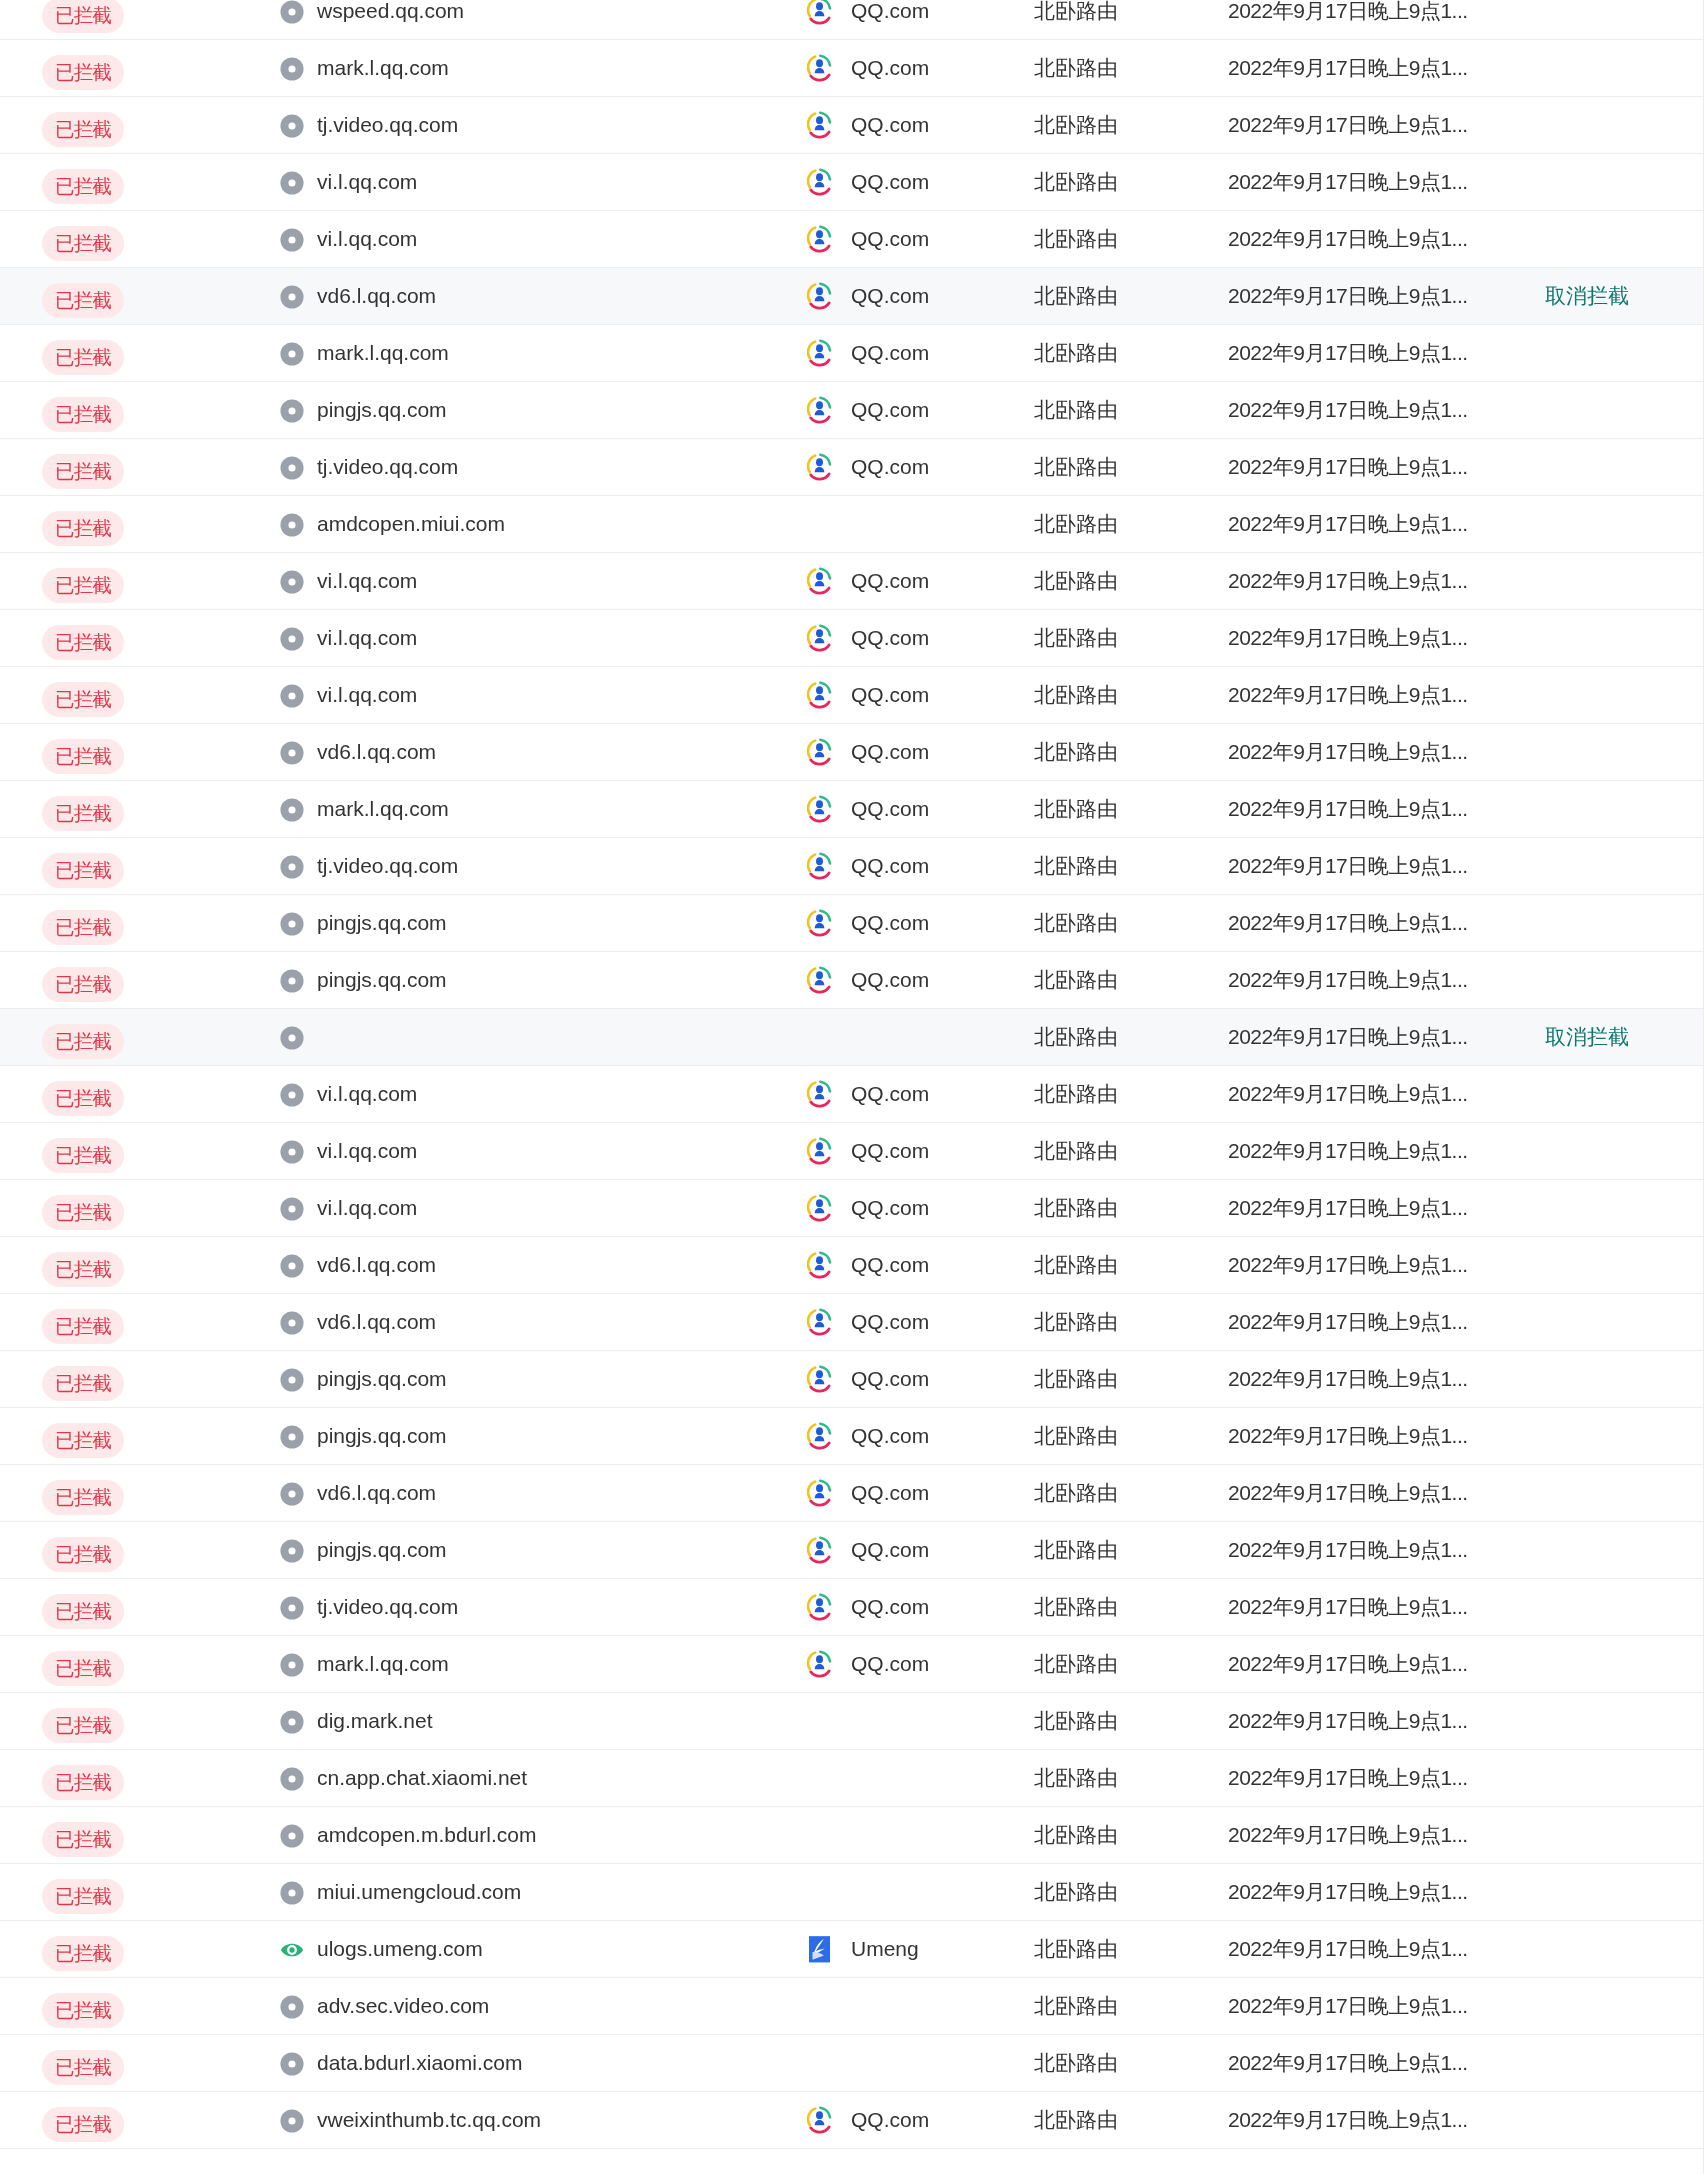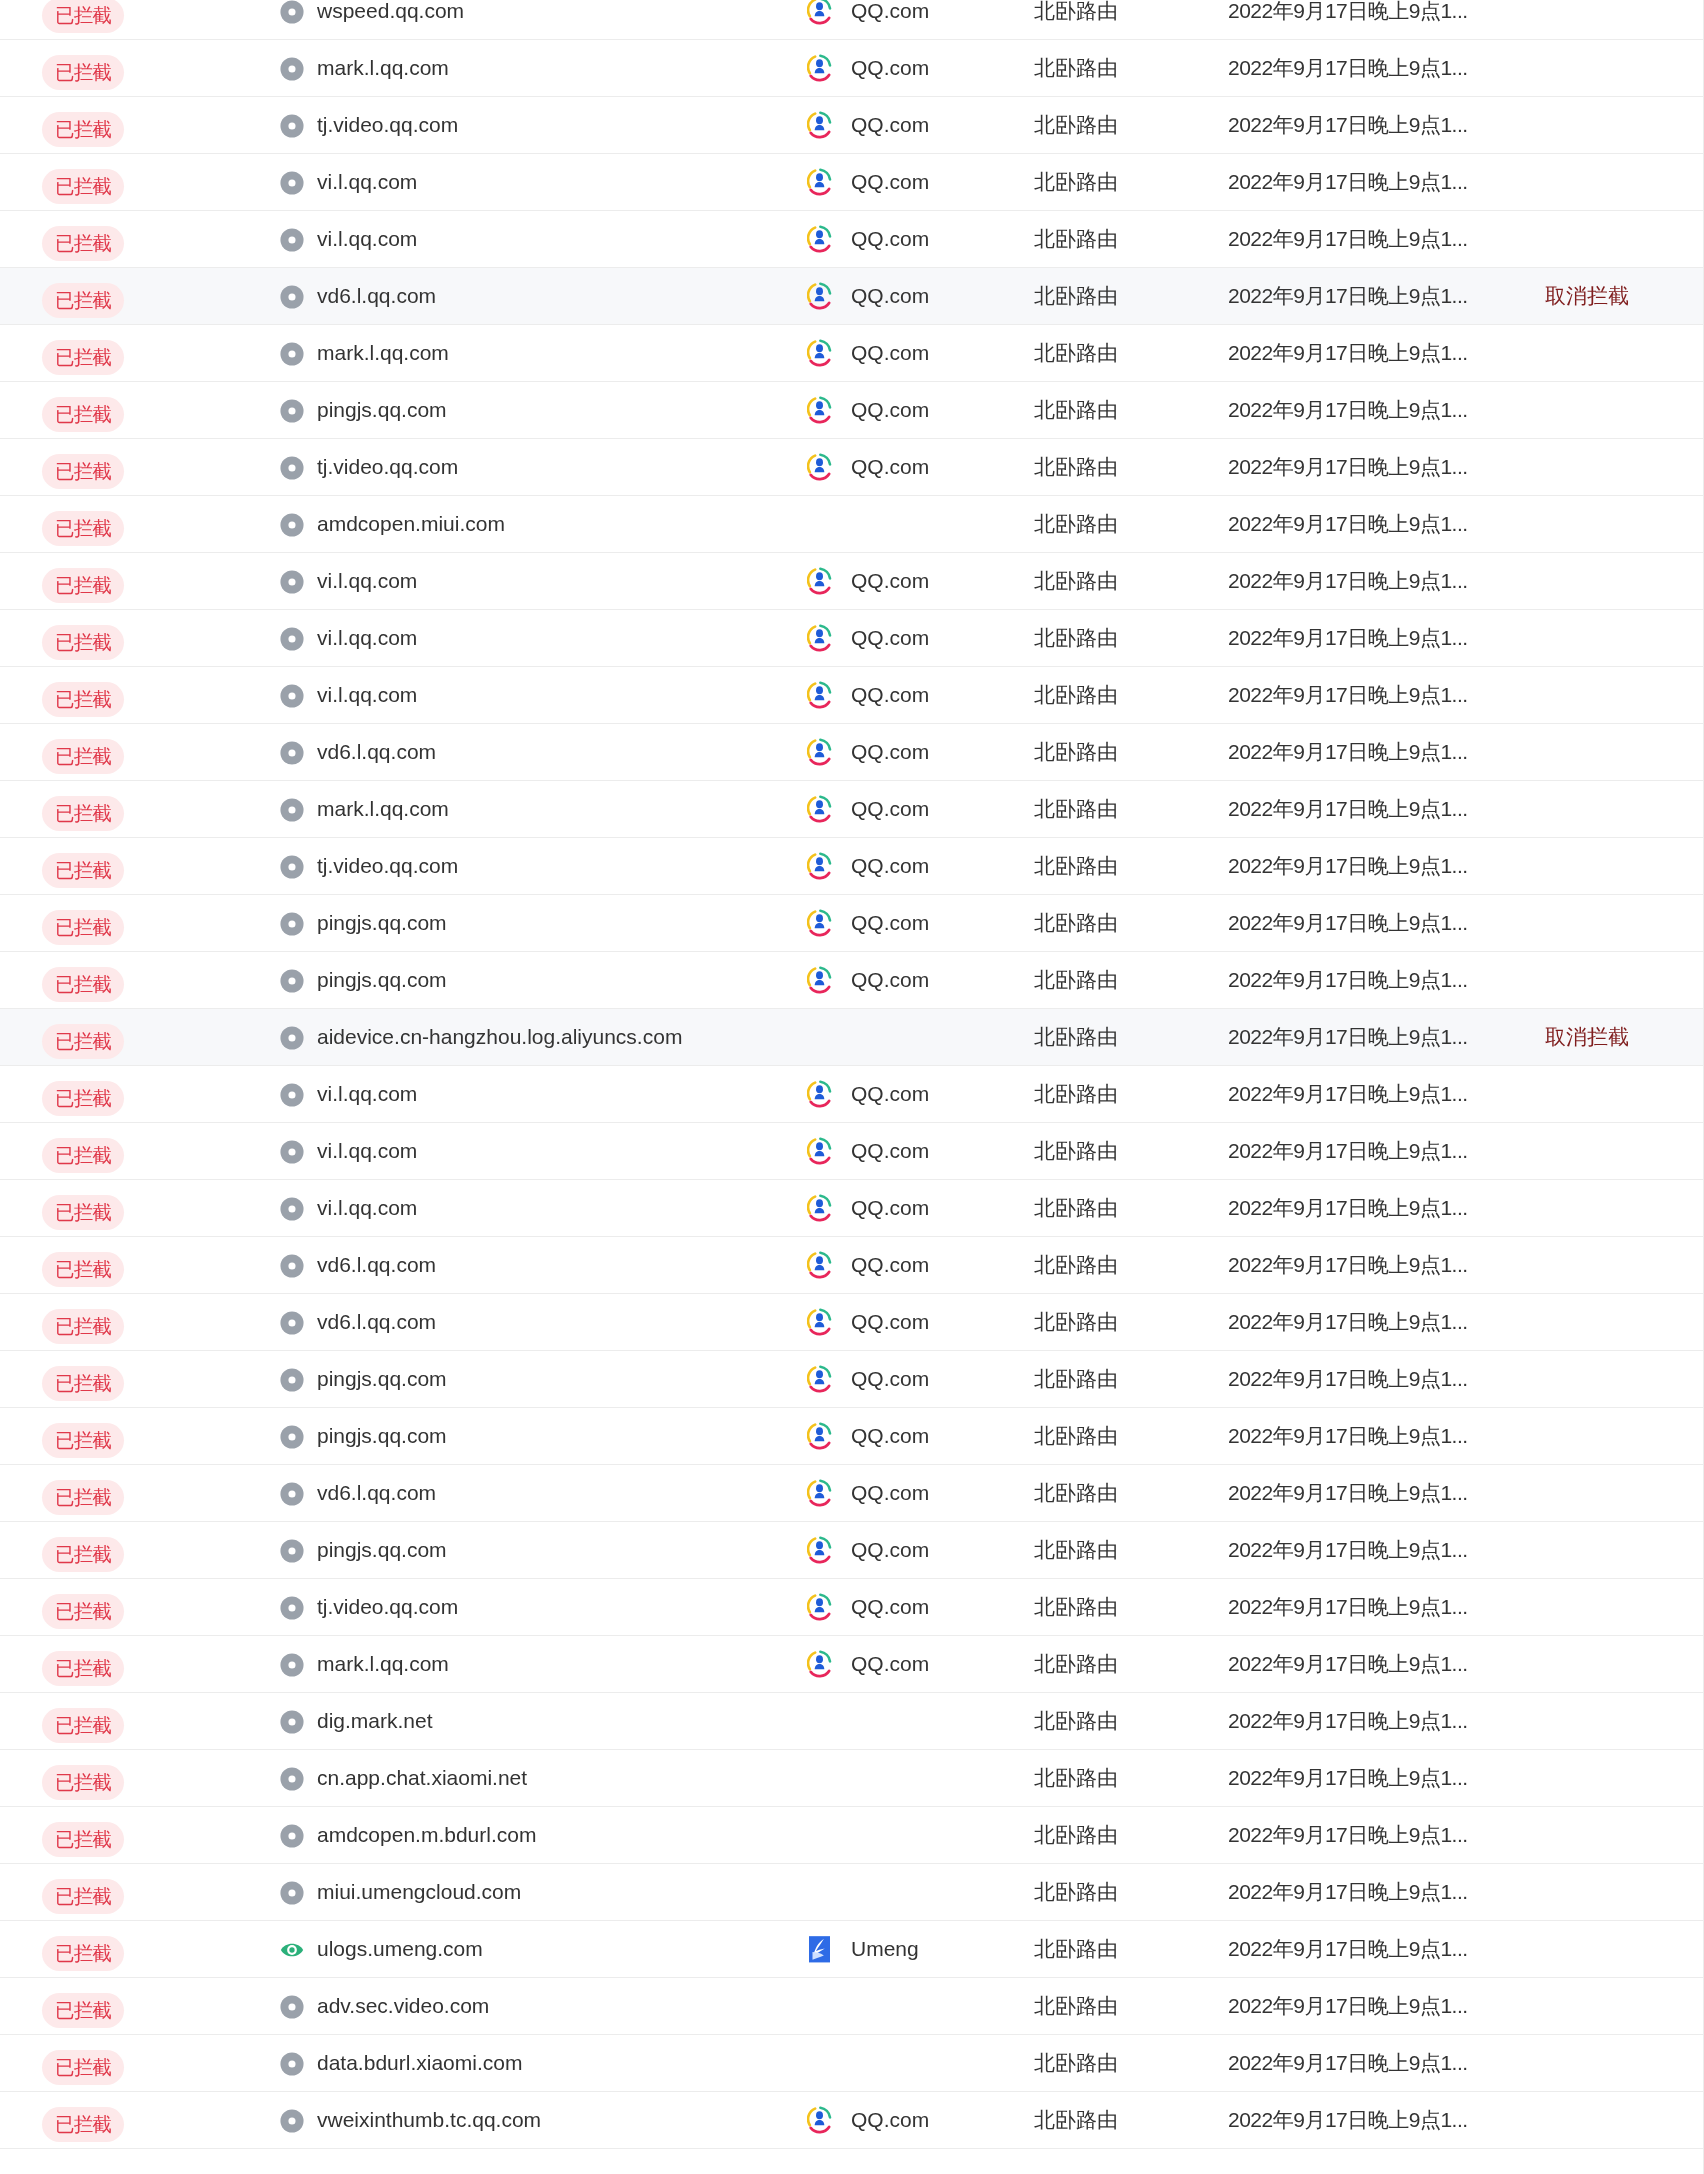--- a/index.html
+++ b/index.html
@@ -40,21 +40,21 @@
   .router {
     position: absolute; left: 1034px; top: 0; line-height: 55px;
     font-size: 21px; color: #333; white-space: nowrap;
   }
   .time {
     position: absolute; left: 1228px; top: 0; line-height: 55px;
     font-size: 21px; color: #333; white-space: nowrap; letter-spacing: -0.5px;
   }
   .action {
     position: absolute; left: 1545px; top: 0; line-height: 55px;
-    font-size: 21px; color: #7f1d1d; white-space: nowrap; cursor: pointer;
+    font-size: 21px; color: #0f766e; white-space: nowrap; cursor: pointer;
   }
 </style>
 </head>
 <body>
 
 <div class="table" id="table">
     <div class="row">
     <span class="badge">已拦截</span>
     <span class="dom-icon"><svg width="24" height="24" viewBox="0 0 27 27">
           <circle cx="13.5" cy="13.5" r="13" fill="#9aa1aa"></circle>
@@ -388,21 +388,20 @@
     <span class="router">北卧路由</span>
     <span class="time">2022年9月17日晚上9点1...</span>
 
   </div>
     <div class="row hl">
     <span class="badge">已拦截</span>
     <span class="dom-icon"><svg width="24" height="24" viewBox="0 0 27 27">
           <circle cx="13.5" cy="13.5" r="13" fill="#9aa1aa"></circle>
           <circle cx="13.5" cy="13.5" r="4" fill="#ffffff"></circle>
         </svg></span>
-    <span class="domain">aidevice.cn-hangzhou.log.aliyuncs.com</span>
 
     <span class="router">北卧路由</span>
     <span class="time">2022年9月17日晚上9点1...</span>
     <span class="action">取消拦截</span>
   </div>
     <div class="row">
     <span class="badge">已拦截</span>
     <span class="dom-icon"><svg width="24" height="24" viewBox="0 0 27 27">
           <circle cx="13.5" cy="13.5" r="13" fill="#9aa1aa"></circle>
           <circle cx="13.5" cy="13.5" r="4" fill="#ffffff"></circle>

